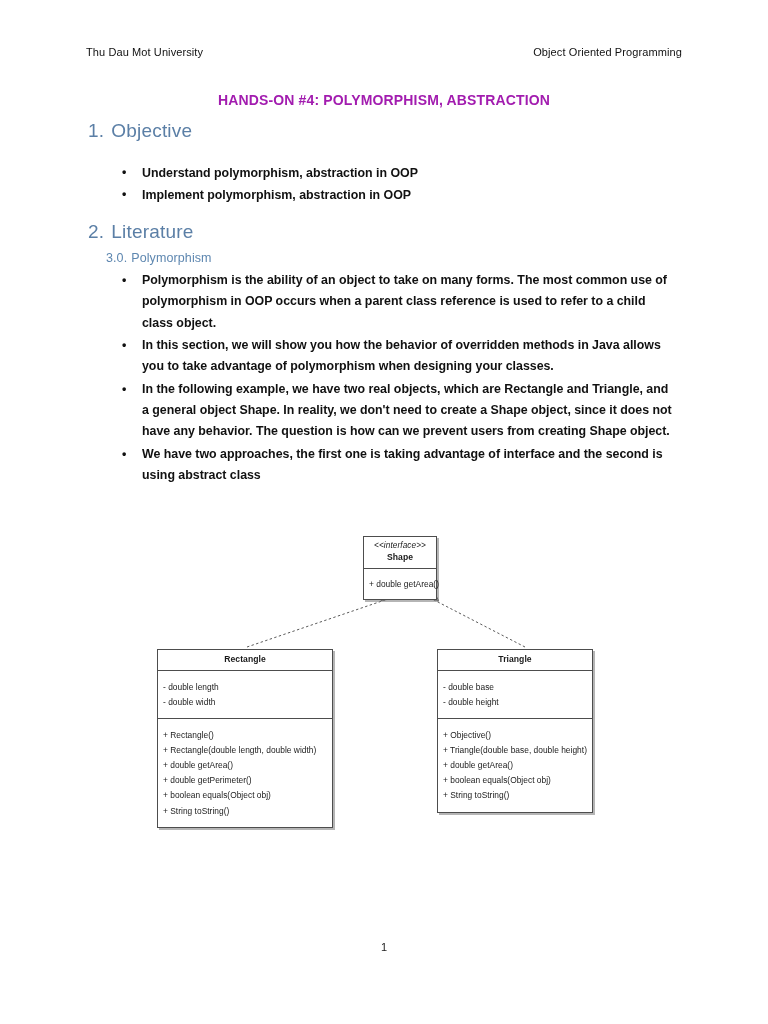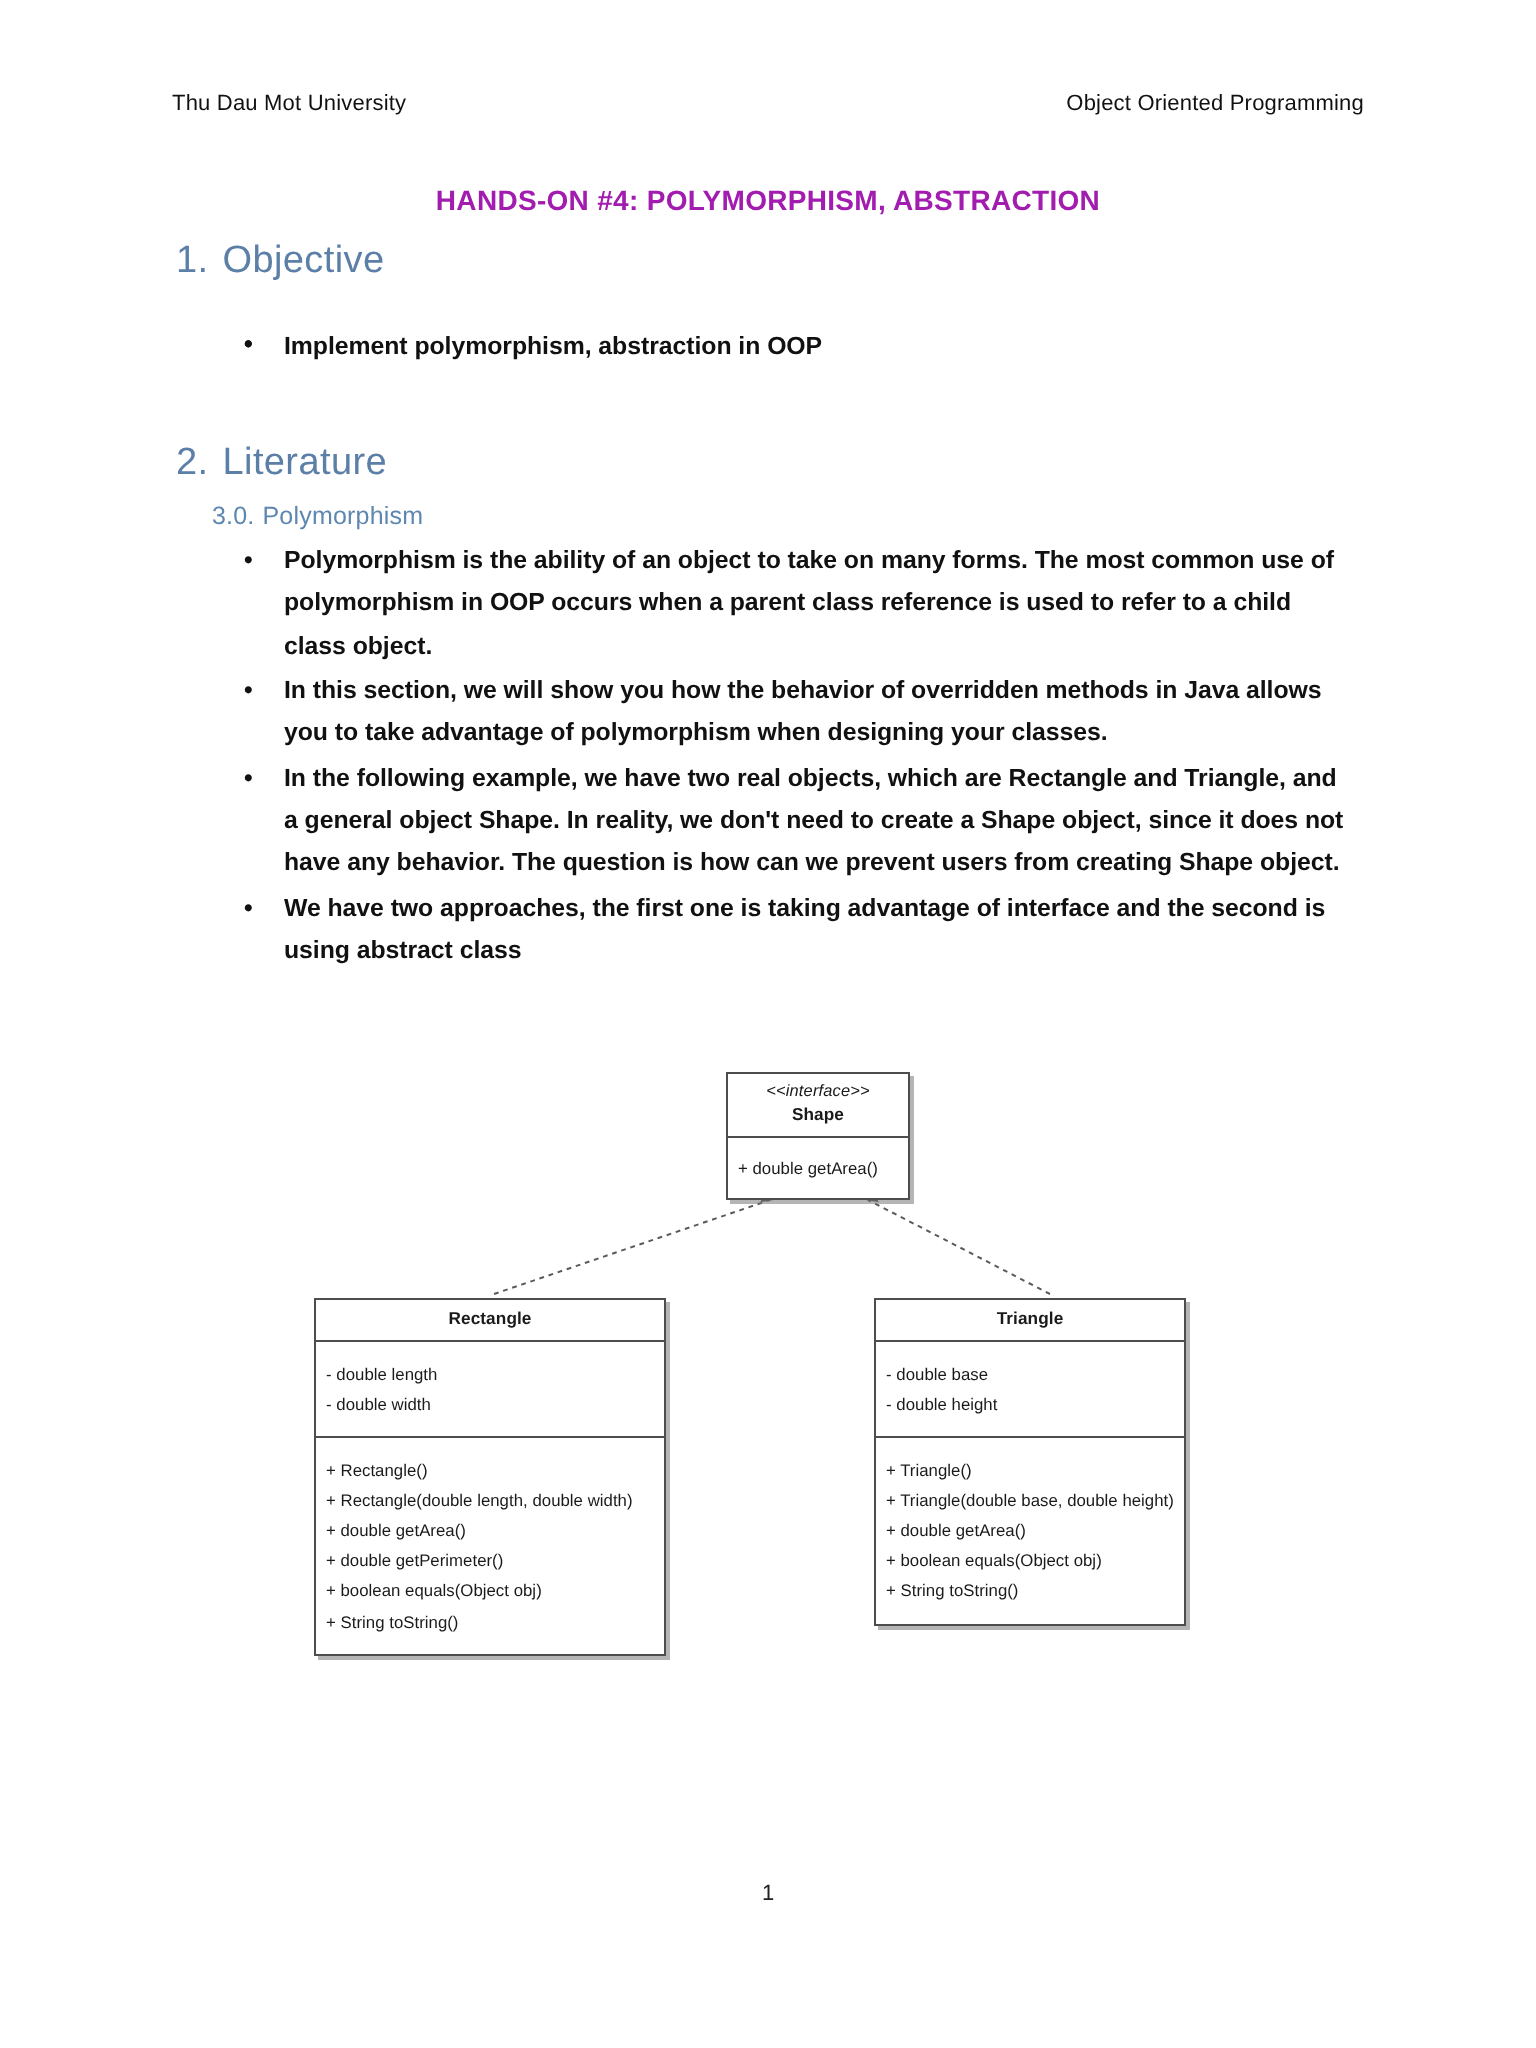--- a/index.html
+++ b/index.html
@@ -153,21 +153,21 @@
     line-height: 1.2;
     margin: 5px 0;
     white-space: nowrap;
     letter-spacing: 0.02px;
   }
 
   
   #box-shape {
     left: 363px;
     top: 536px;
-    width: 92px;
+    width: 74px;
   }
   #box-shape .uml-compartment .row { margin: 4px 0; }
 
   
   #box-rectangle {
     left: 157px;
     top: 649px;
     width: 176px;
   }
 
@@ -201,20 +201,21 @@
 
   <div class="doc-title">HANDS-ON #4: POLYMORPHISM, ABSTRACTION</div>
 
   <div class="h1" style="top:120px;">
     <span class="num">1.</span><span>Objective</span>
   </div>
 
   <ul class="bullets" id="objective-list">
     <li>
       <span class="dot">•</span>
+      <span>Understand polymorphism, abstraction in OOP</span>
     </li>
     <li>
       <span class="dot">•</span>
       <span>Implement polymorphism, abstraction in OOP</span>
     </li>
   </ul>
 
   <div class="h1" style="top:221px;">
     <span class="num">2.</span><span>Literature</span>
   </div>
@@ -285,21 +286,21 @@
 
   <div class="uml-box" id="box-triangle">
     <div class="uml-title">
       <span>Triangle</span>
     </div>
     <div class="uml-compartment uml-sep">
       <div class="row">- double base</div>
       <div class="row">- double height</div>
     </div>
     <div class="uml-compartment uml-sep">
-      <div class="row">+ Triangle()</div>
+      <div class="row">+ Objective()</div>
       <div class="row">+ Triangle(double base, double height)</div>
       <div class="row">+ double getArea()</div>
       <div class="row">+ boolean equals(Object obj)</div>
       <div class="row">+ String toString()</div>
     </div>
   </div>
 
   <div class="page-number">1</div>
 
 </div>

